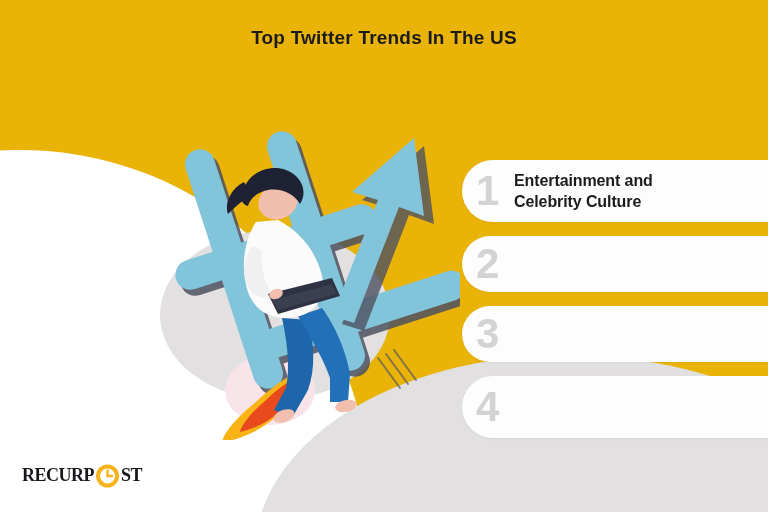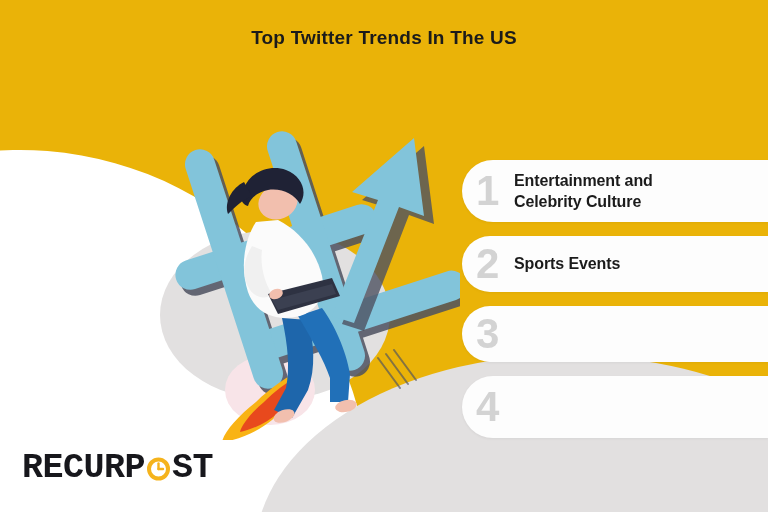--- a/index.html
+++ b/index.html
@@ -143,25 +143,25 @@
   
   .logo {
     position: absolute;
     left: 22px;
     bottom: 24px;
     display: flex;
     align-items: center;
     z-index: 30;
   }
   .logo-text {
-    font-size: 35px;
+    font-size: 18px;
     font-weight: bold;
     color: #17171c;
     letter-spacing: -0.5px;
-    font-family: Liberation Mono, monospace;
+    font-family: Liberation Serif, serif;
   }
   .logo-clock {
     position: relative;
     width: 25px;
     height: 25px;
     margin: 0 1px;
     flex: 0 0 auto;
   }
 </style>
 </head>
@@ -249,21 +249,20 @@
   <div class="cards">
 
     <div class="card h2">
       <div class="card-num">1</div>
       <div class="card-label">Entertainment and
 Celebrity Culture</div>
     </div>
 
     <div class="card h1">
       <div class="card-num">2</div>
-      <div class="card-label">Sports Events</div>
     </div>
 
     <div class="card h1">
       <div class="card-num">3</div>
     </div>
 
     <div class="card h2">
       <div class="card-num">4</div>
     </div>
 

